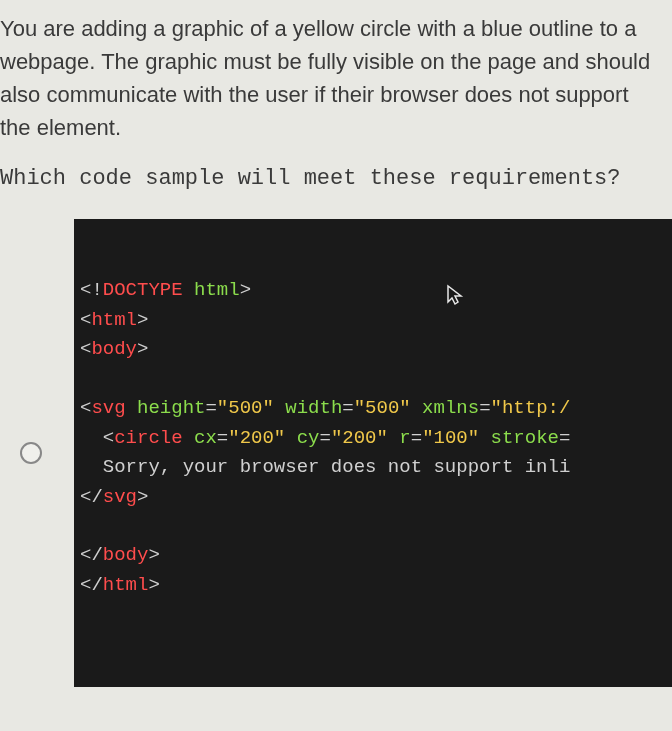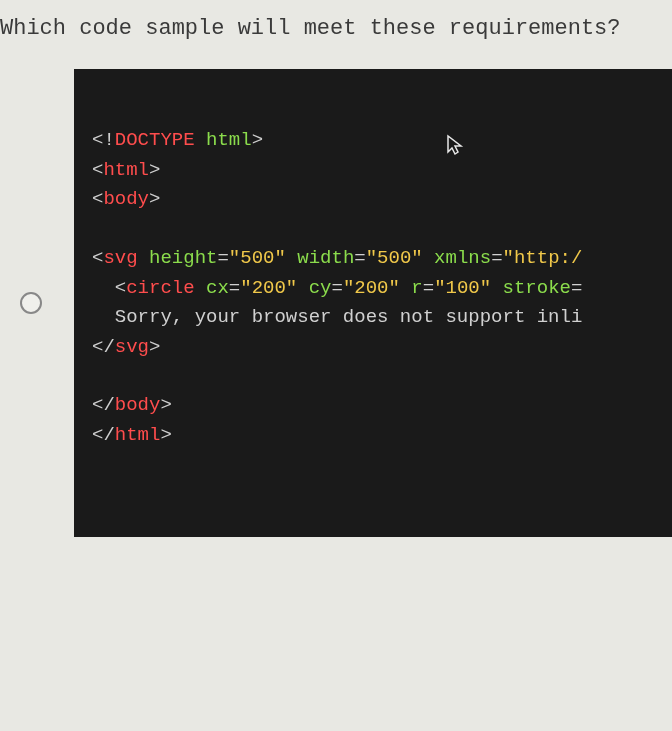--- a/index.html
+++ b/index.html
@@ -38,21 +38,21 @@
     flex: 0 0 auto;
     margin-right: 32px;
     background: #f0f0ec;
   }
   .code-block {
     background: #1a1a1a;
     color: #e8e8e8;
     font-family: "Menlo", "Consolas", "Courier New", monospace;
     font-size: 19px;
     line-height: 1.55;
-    padding: 28px 0 28px 18px;
+    padding: 28px 0 28px 6px;
     white-space: pre;
     overflow: hidden;
     flex: 1;
     position: relative;
     min-height: 420px;
   }
   .cursor-arrow {
     position: absolute;
     top: 34px;
     left: 300px;
@@ -64,20 +64,21 @@
   .c-tag     { color: #ff4d4d; }
   .c-attr    { color: #8bdc4c; }
   .c-eq      { color: #d0d0d0; }
   .c-string  { color: #f0c84a; }
   .c-text    { color: #d0d0d0; }
 </style>
 </head>
 <body>
 
 <div class="question-area">
+  <p class="question-paragraph">You are adding a graphic of a yellow circle with a blue outline to a webpage. The graphic must be fully visible on the page and should also communicate with the user if their browser does not support the element.</p>
   <p class="question-prompt">Which code sample will meet these requirements?</p>
 </div>
 
 <div class="answer-row">
   <div class="radio-outer"></div>
   <div class="code-block">
 <span class="c-bracket">&lt;!</span><span class="c-tag">DOCTYPE</span><span class="c-attr"> html</span><span class="c-bracket">&gt;</span>
 <span class="c-bracket">&lt;</span><span class="c-tag">html</span><span class="c-bracket">&gt;</span>
 <span class="c-bracket">&lt;</span><span class="c-tag">body</span><span class="c-bracket">&gt;</span>
 

